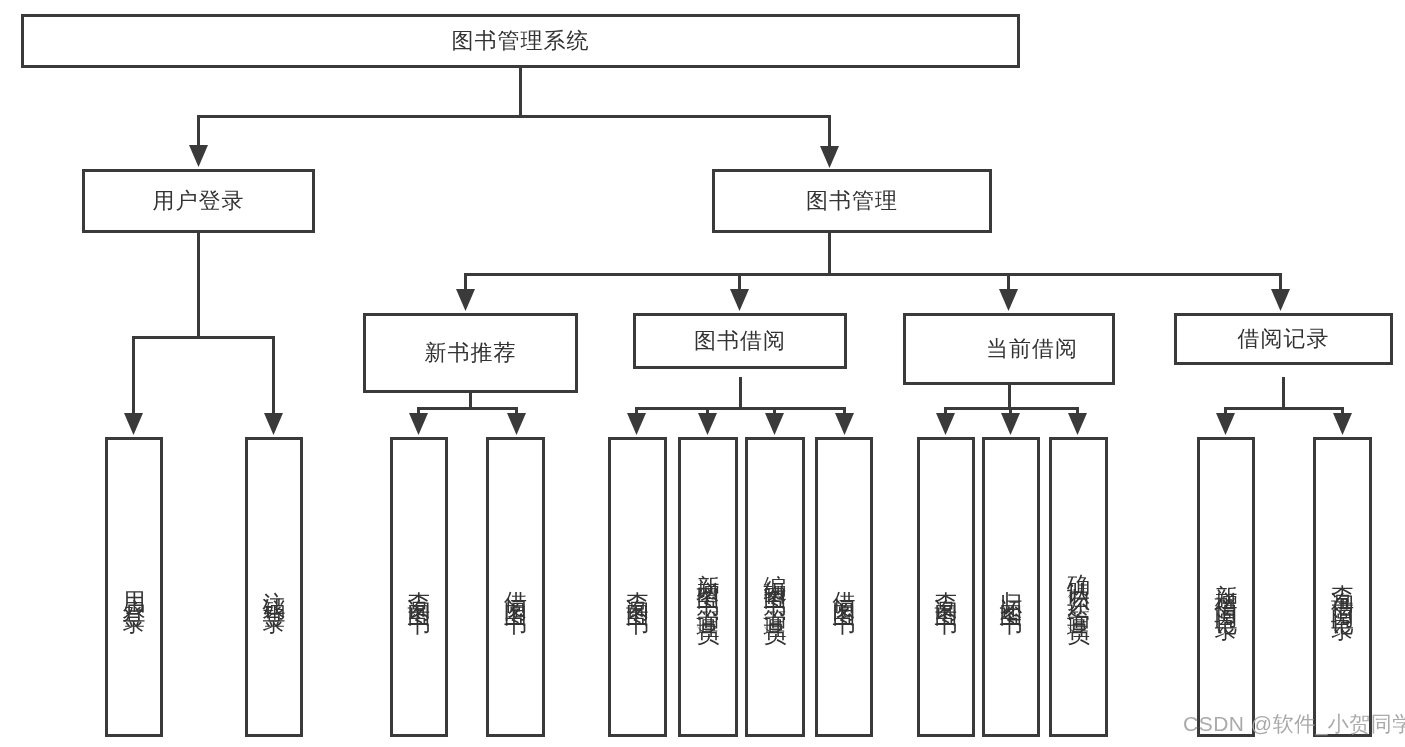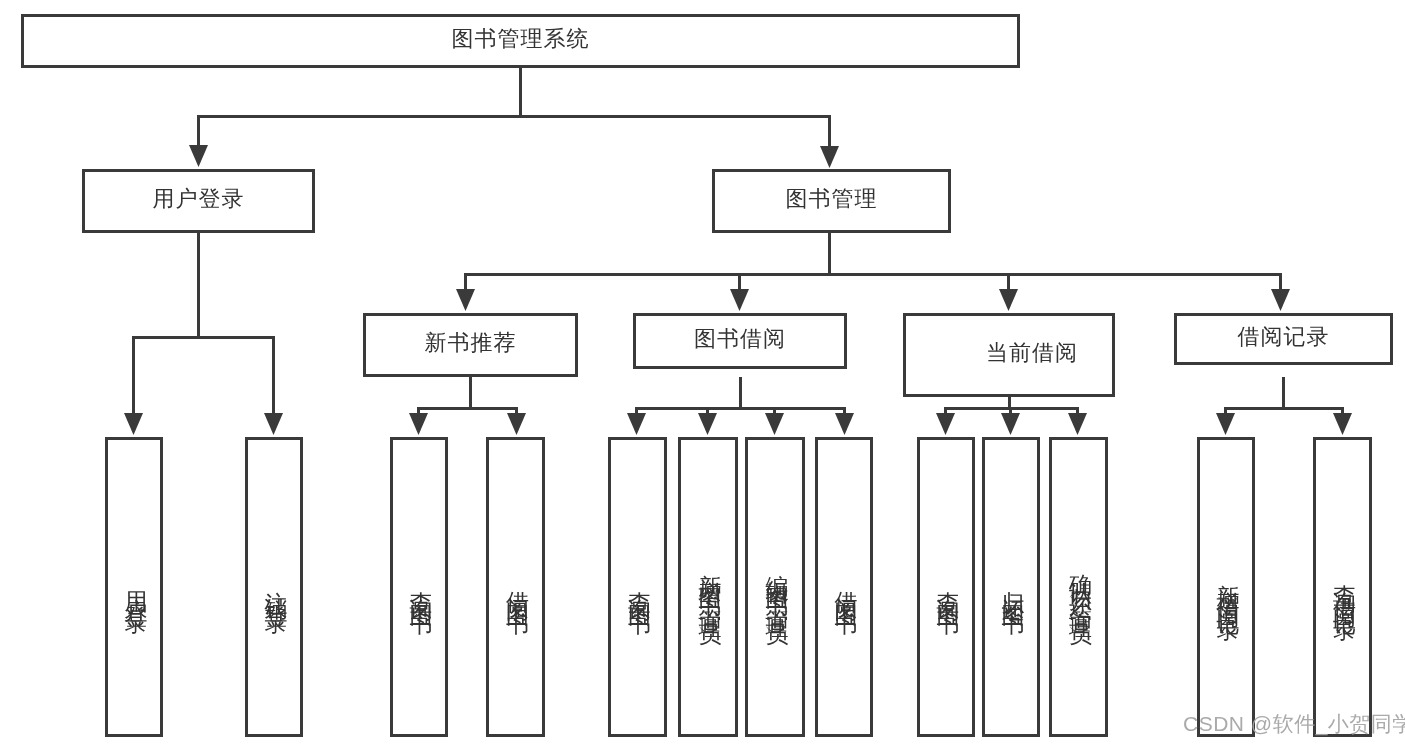--- a/index.html
+++ b/index.html
@@ -21,21 +21,20 @@
   .node {
     position: absolute;
     box-sizing: border-box;
     border: 3px solid #3a3a3a;
     background: #ffffff;
     display: flex;
     align-items: center;
     justify-content: center;
     text-align: center;
     line-height: 1;
-    font-family: Liberation Mono, monospace;
   }
   .node.h { font-size: 22px; letter-spacing: 1px; }
   .node.root { font-size: 22px; letter-spacing: 1px; }
   .node.v {
     writing-mode: vertical-rl;
     text-orientation: mixed;
     font-size: 23px;
     letter-spacing: 7px;
   }
   .watermark {
@@ -100,31 +99,31 @@
     </g>
   </svg>
 
   <div class="node root" style="left:21px; top:14px; width:999px; height:54px;">
     <span>图书管理系统</span>
   </div>
 
   <div class="node h" style="left:82px; top:169px; width:233px; height:64px;">
     <span>用户登录</span>
   </div>
-  <div class="node h" style="left:712px; top:169px; width:239px; height:64px;">
+  <div class="node h" style="left:712px; top:169px; width:280px; height:64px;">
     <span>图书管理</span>
   </div>
 
-  <div class="node h" style="left:363px; top:313px; width:215px; height:64px;">
+  <div class="node h" style="left:363px; top:313px; width:215px; height:80px;">
     <span>新书推荐</span>
   </div>
   <div class="node h" style="left:633px; top:313px; width:214px; height:56px;">
     <span>图书借阅</span>
   </div>
-  <div class="node h" style="left:903px; top:313px; width:212px; height:84px;padding-left:46px;">
+  <div class="node h" style="left:903px; top:313px; width:212px; height:72px;padding-left:46px;">
     <span>当前借阅</span>
   </div>
   <div class="node h" style="left:1174px; top:313px; width:219px; height:52px;">
     <span>借阅记录</span>
   </div>
 
   <div class="node v" style="left:105px; top:437px; width:58px; height:300px;">
     <span>用户登录</span>
   </div>
   <div class="node v" style="left:245px; top:437px; width:58px; height:300px;">

